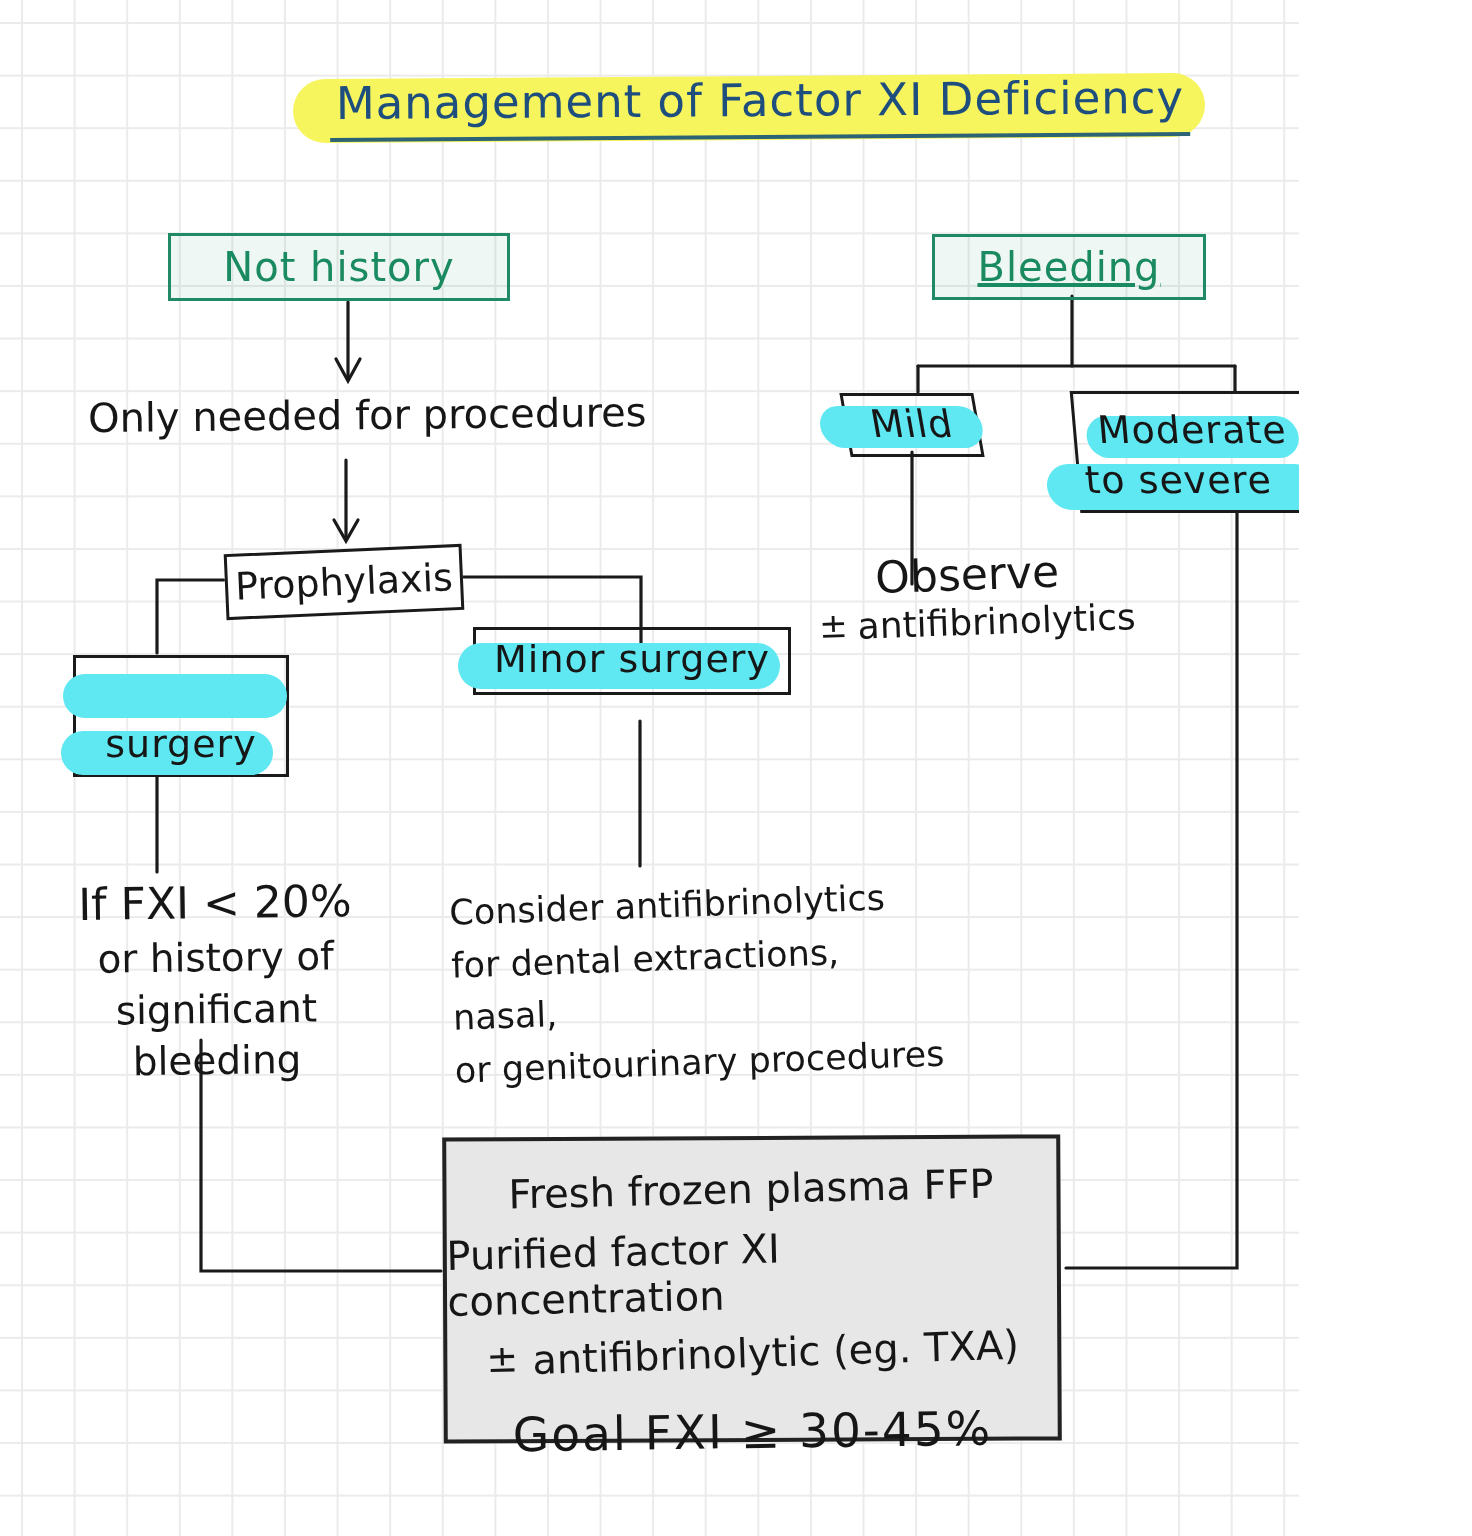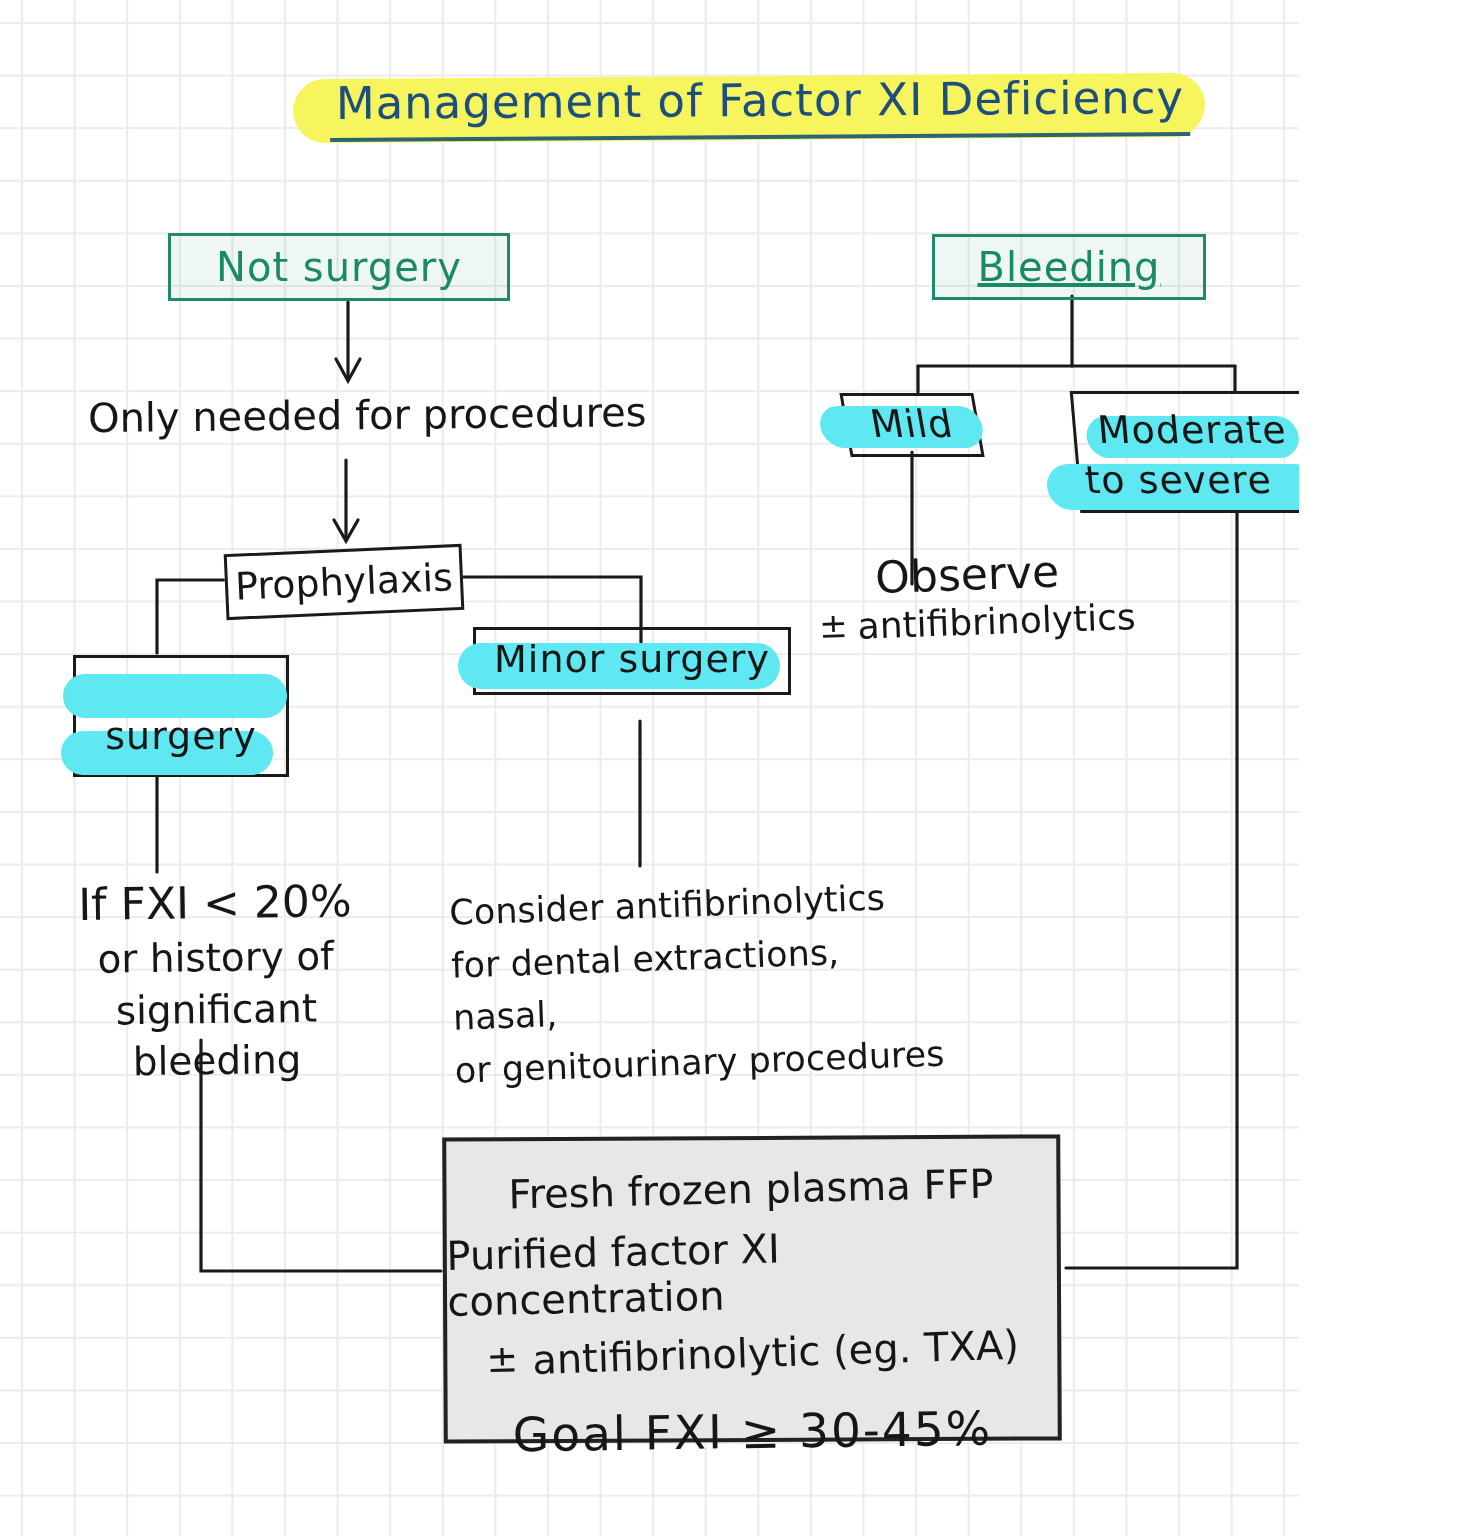--- a/index.html
+++ b/index.html
@@ -135,33 +135,33 @@
       <path d="M912,452 V584"></path>
 
       <path d="M1237,508 V1268 H1066"></path>
     </g>
   </svg>
 
   <div class="abs title-hl"></div>
   <div class="abs title-text">Management of Factor XI Deficiency</div>
 
   <div class="abs green-box nb-box">
-    <span>Not surgery</span>
+    <span>Not history</span>
   </div>
 
   <div class="abs note only-needed">Only needed for procedures</div>
 
   <div class="abs black-box proph-box">
     <span>Prophylaxis</span>
   </div>
 
   <div class="abs black-box major-box">
     <div class="pill" style="left:-13px;top:16px;width:224px;height:44px;"></div>
     <div class="pill" style="left:-15px;top:73px;width:212px;height:44px;"></div>
-    <div class="box-line" style="top:56px;">surgery</div>
+    <div class="box-line" style="top:64px;">surgery</div>
   </div>
 
   <div class="abs black-box minor-box">
     <div class="pill" style="left:-18px;top:13px;width:322px;height:46px;"></div>
     <div class="box-line" style="top:7px;">Minor surgery</div>
   </div>
 
   <div class="abs note major-note">
     <div class="l1">If FXI &lt; 20%</div>
     <div class="l2">or history of</div>

